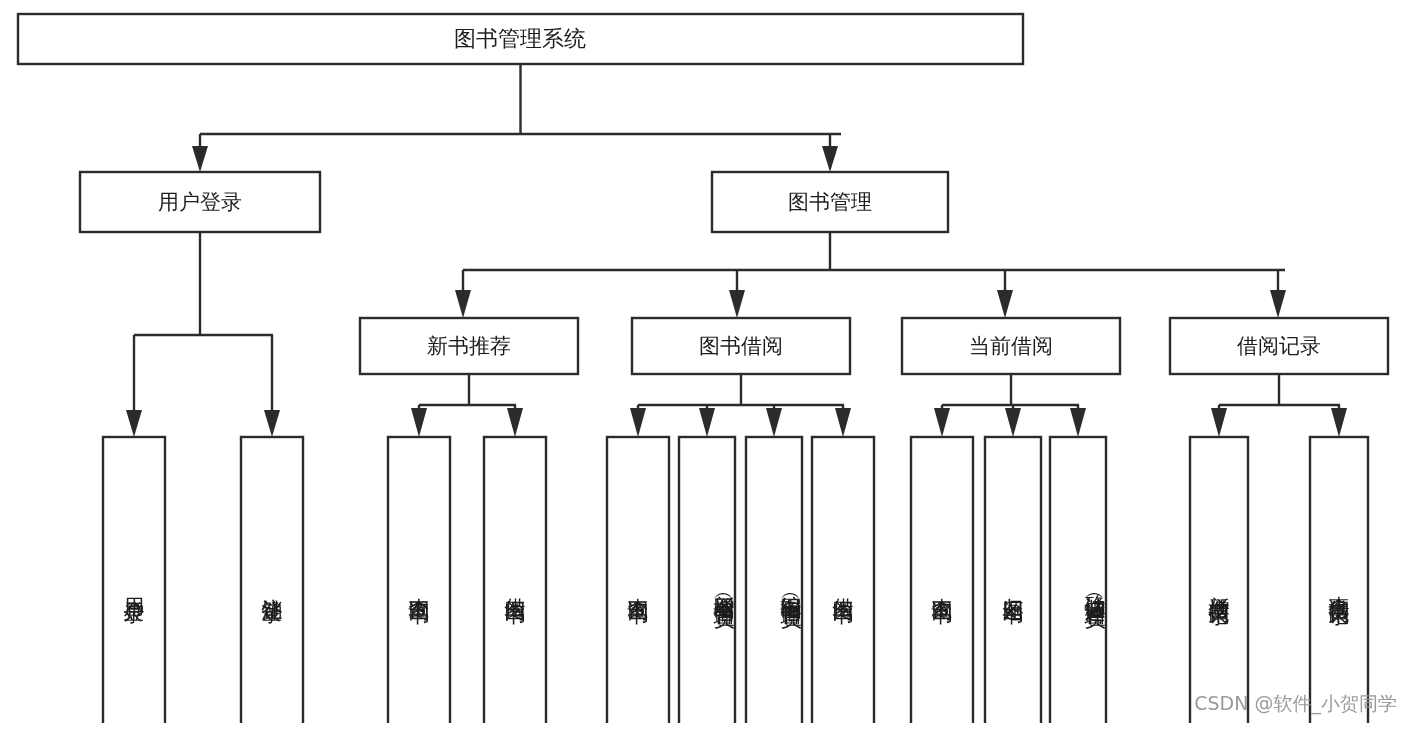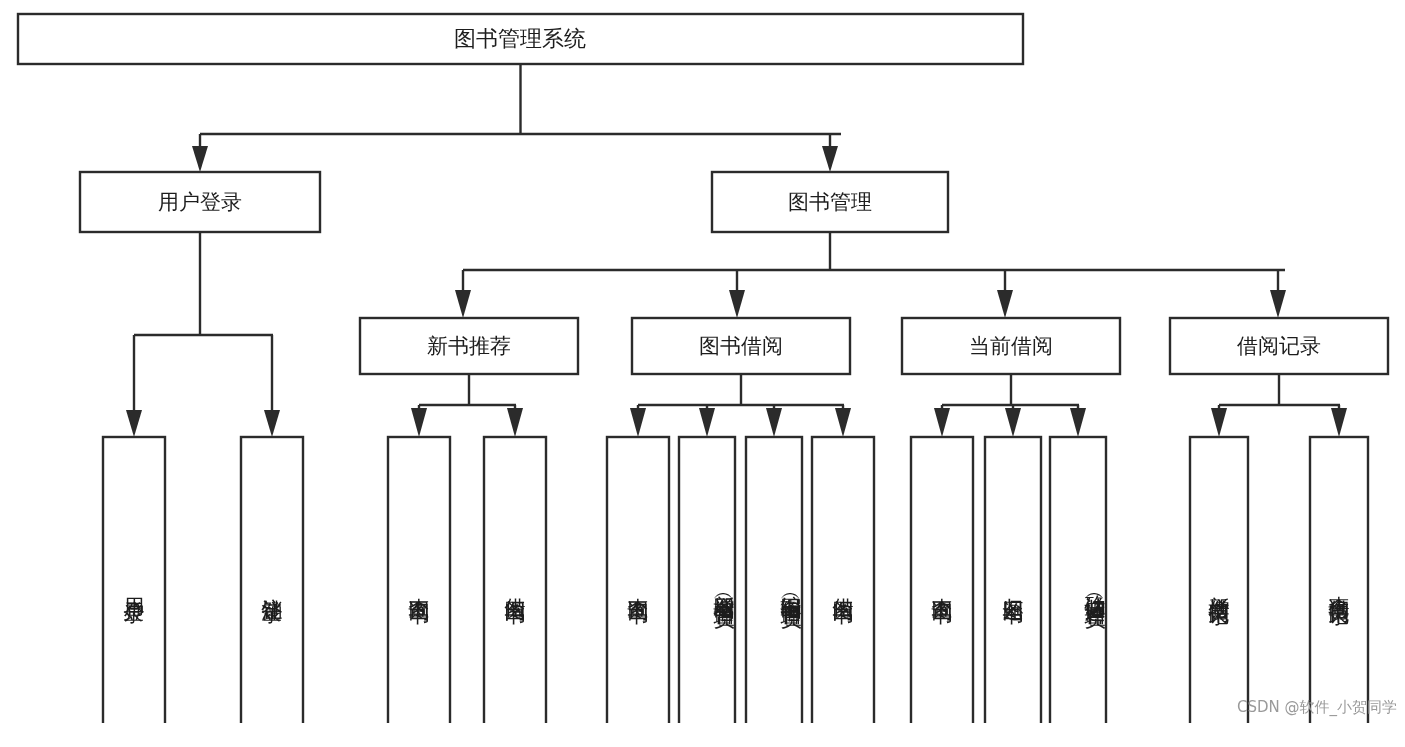--- a/index.html
+++ b/index.html
@@ -67,21 +67,21 @@
     justify-content: center;
     text-align: center;
     white-space: pre;
     pointer-events: none;
   }
   .watermark {
     position: absolute;
     right: 8px;
     bottom: 6px;
     font-family: "DejaVu Sans", "Liberation Sans", sans-serif;
-    font-size: 15px;
+    font-size: 19px;
     color: #9a9a9a;
     white-space: nowrap;
   }
 </style>
 </head>
 <body>
 
 <div id="stage">
 
   <svg viewBox="0 0 1405 747">

